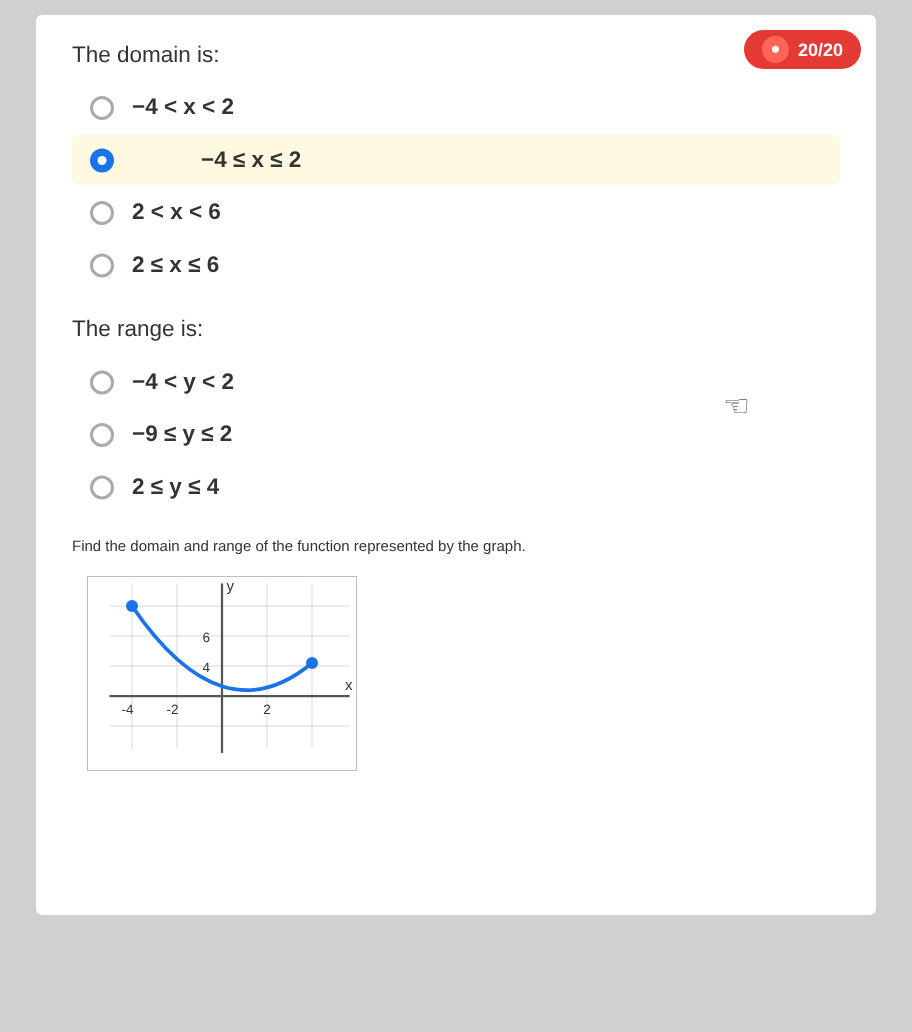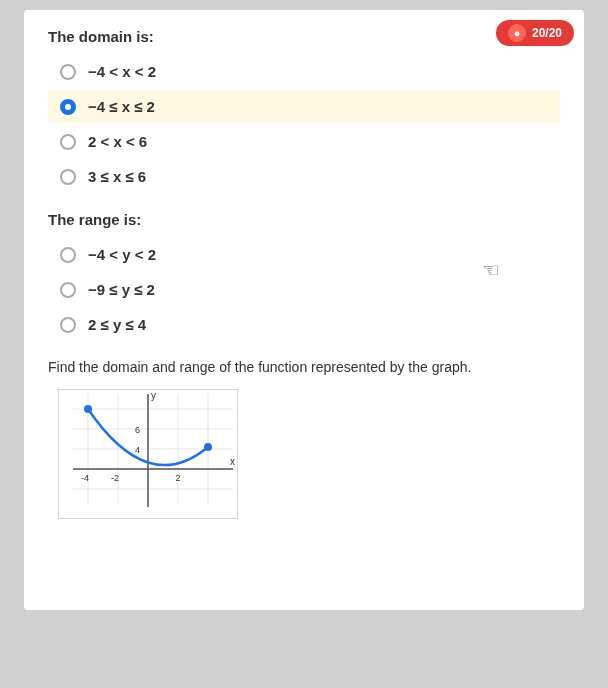--- a/index.html
+++ b/index.html
@@ -22,39 +22,39 @@
       margin: 10px auto;
       padding: 18px 24px 24px 24px;
       border-radius: 4px;
       position: relative;
     }
 
     .section-label {
       font-size: 15px;
       color: #333;
       margin-bottom: 10px;
-      font-weight: bold;
     }
 
     .options-group {
       margin-bottom: 18px;
     }
 
     .option-row {
       display: flex;
       align-items: center;
       padding: 8px 12px;
       margin-bottom: 2px;
       border-radius: 4px;
       cursor: pointer;
       font-weight: bold;
     }
 
     .option-row.selected {
       background: #fef9e0;
+      gap: 46px;
     }
 
     .radio-outer {
       width: 16px;
       height: 16px;
       border-radius: 50%;
       border: 2px solid #aaa;
       display: flex;
       align-items: center;
       justify-content: center;
@@ -73,21 +73,21 @@
       border-radius: 50%;
       background: white;
     }
 
     .option-text {
       font-size: 15px;
       color: #333;
     }
 
     .find-text {
-      font-size: 14px;
+      font-size: 10px;
       color: #333;
       margin-bottom: 14px;
     }
 
     
     .graph-container {
       width: 180px;
       height: 130px;
       position: relative;
       margin-left: 10px;
@@ -156,21 +156,21 @@
             <div class="radio-inner"></div>
           </div>
           <span class="option-text">−4 ≤ x ≤ 2</span>
         </div>
         <div class="option-row">
           <div class="radio-outer"></div>
           <span class="option-text">2 &lt; x &lt; 6</span>
         </div>
         <div class="option-row">
           <div class="radio-outer"></div>
-          <span class="option-text">3 ≤ x ≤ 6</span>
+          <span class="option-text">2 ≤ x ≤ 6</span>
         </div>
       </div>
   </div>
 
   <div class="options-group">
     <div class="section-label">The range is:</div>
 
     <div id="range-options" style="position:relative;text-align:right;">
 
       <div class="option-row">

